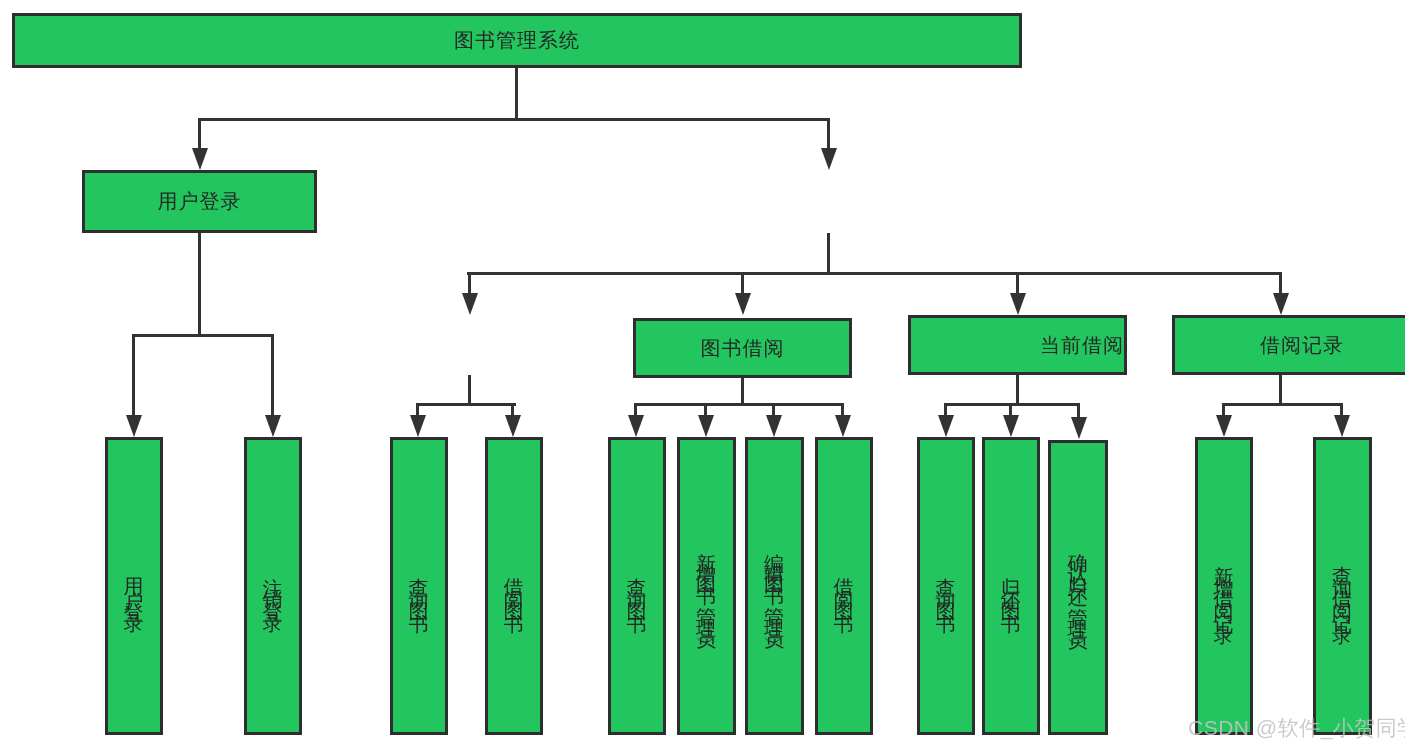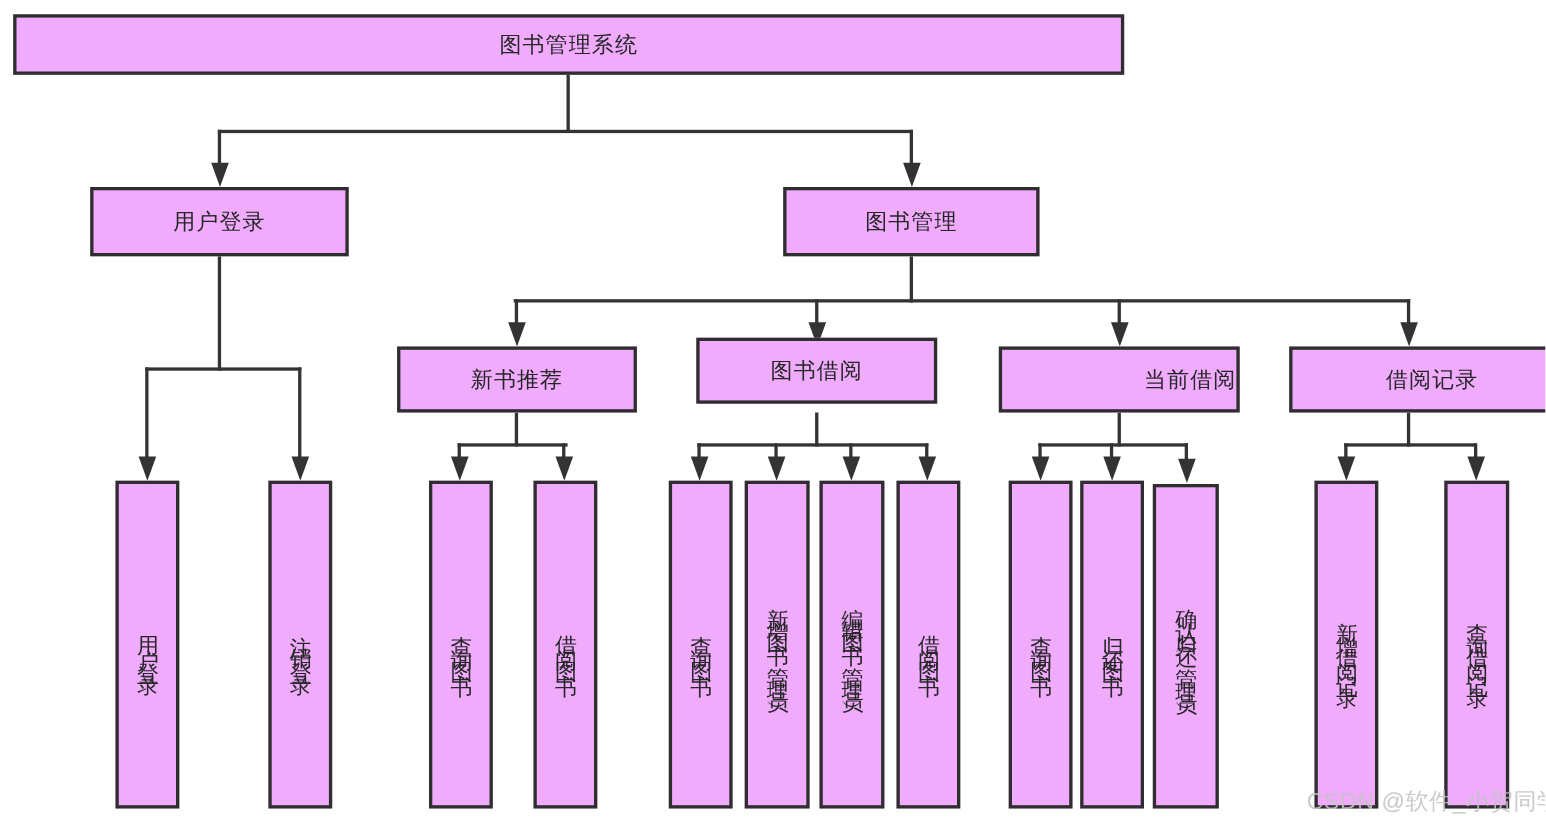--- a/index.html
+++ b/index.html
@@ -1,21 +1,21 @@
 <!DOCTYPE html>
 <html><head>
 <meta charset="utf-8">
 <style>
   html,body{margin:0;padding:0;background:#ffffff;}
   #stage{
     position:relative;width:1405px;height:747px;background:#ffffff;overflow:hidden;
     font-family:"Liberation Sans",sans-serif;
   }
   .box{
-    position:absolute;box-sizing:border-box;background:#f0abfc;
+    position:absolute;box-sizing:border-box;background:#22c55e;
     border:3px solid #2e2e2e;
     display:flex;align-items:center;justify-content:center;
     font-size:20px;color:#262626;letter-spacing:1px;
     z-index:2;
   }
   .vbox{
     writing-mode:vertical-rl;text-orientation:mixed;
     letter-spacing:12px;line-height:1;
   }
   .vbox.dense{letter-spacing:11px;}
@@ -96,28 +96,22 @@
   <div class="vline" style="left:1340px;top:403px;height:14px;"></div>
   <div class="arrow" style="left:1334px;top:415px;"></div>
 
   <div class="box" style="left:12px;top:13px;width:1010px;height:55px;">
     <span>图书管理系统</span>
   </div>
 
   <div class="box" style="left:82px;top:170px;width:235px;height:63px;">
     <span>用户登录</span>
   </div>
-  <div class="box" style="left:712px;top:170px;width:233px;height:63px;">
-    <span>图书管理</span>
-  </div>
 
-  <div class="box" style="left:361px;top:315px;width:218px;height:60px;">
-    <span>新书推荐</span>
-  </div>
-  <div class="box" style="left:633px;top:307px;width:219px;height:60px;">
+  <div class="box" style="left:633px;top:318px;width:219px;height:60px;">
     <span>图书借阅</span>
   </div>
   <div class="box" style="left:908px;top:315px;width:219px;height:60px;justify-content:flex-end;">
     <span>当前借阅</span>
   </div>
   <div class="box" style="left:1172px;top:315px;width:260px;height:60px;">
     <span>借阅记录</span>
   </div>
 
   <div class="box vbox" style="left:105px;top:437px;width:58px;height:298px;">

